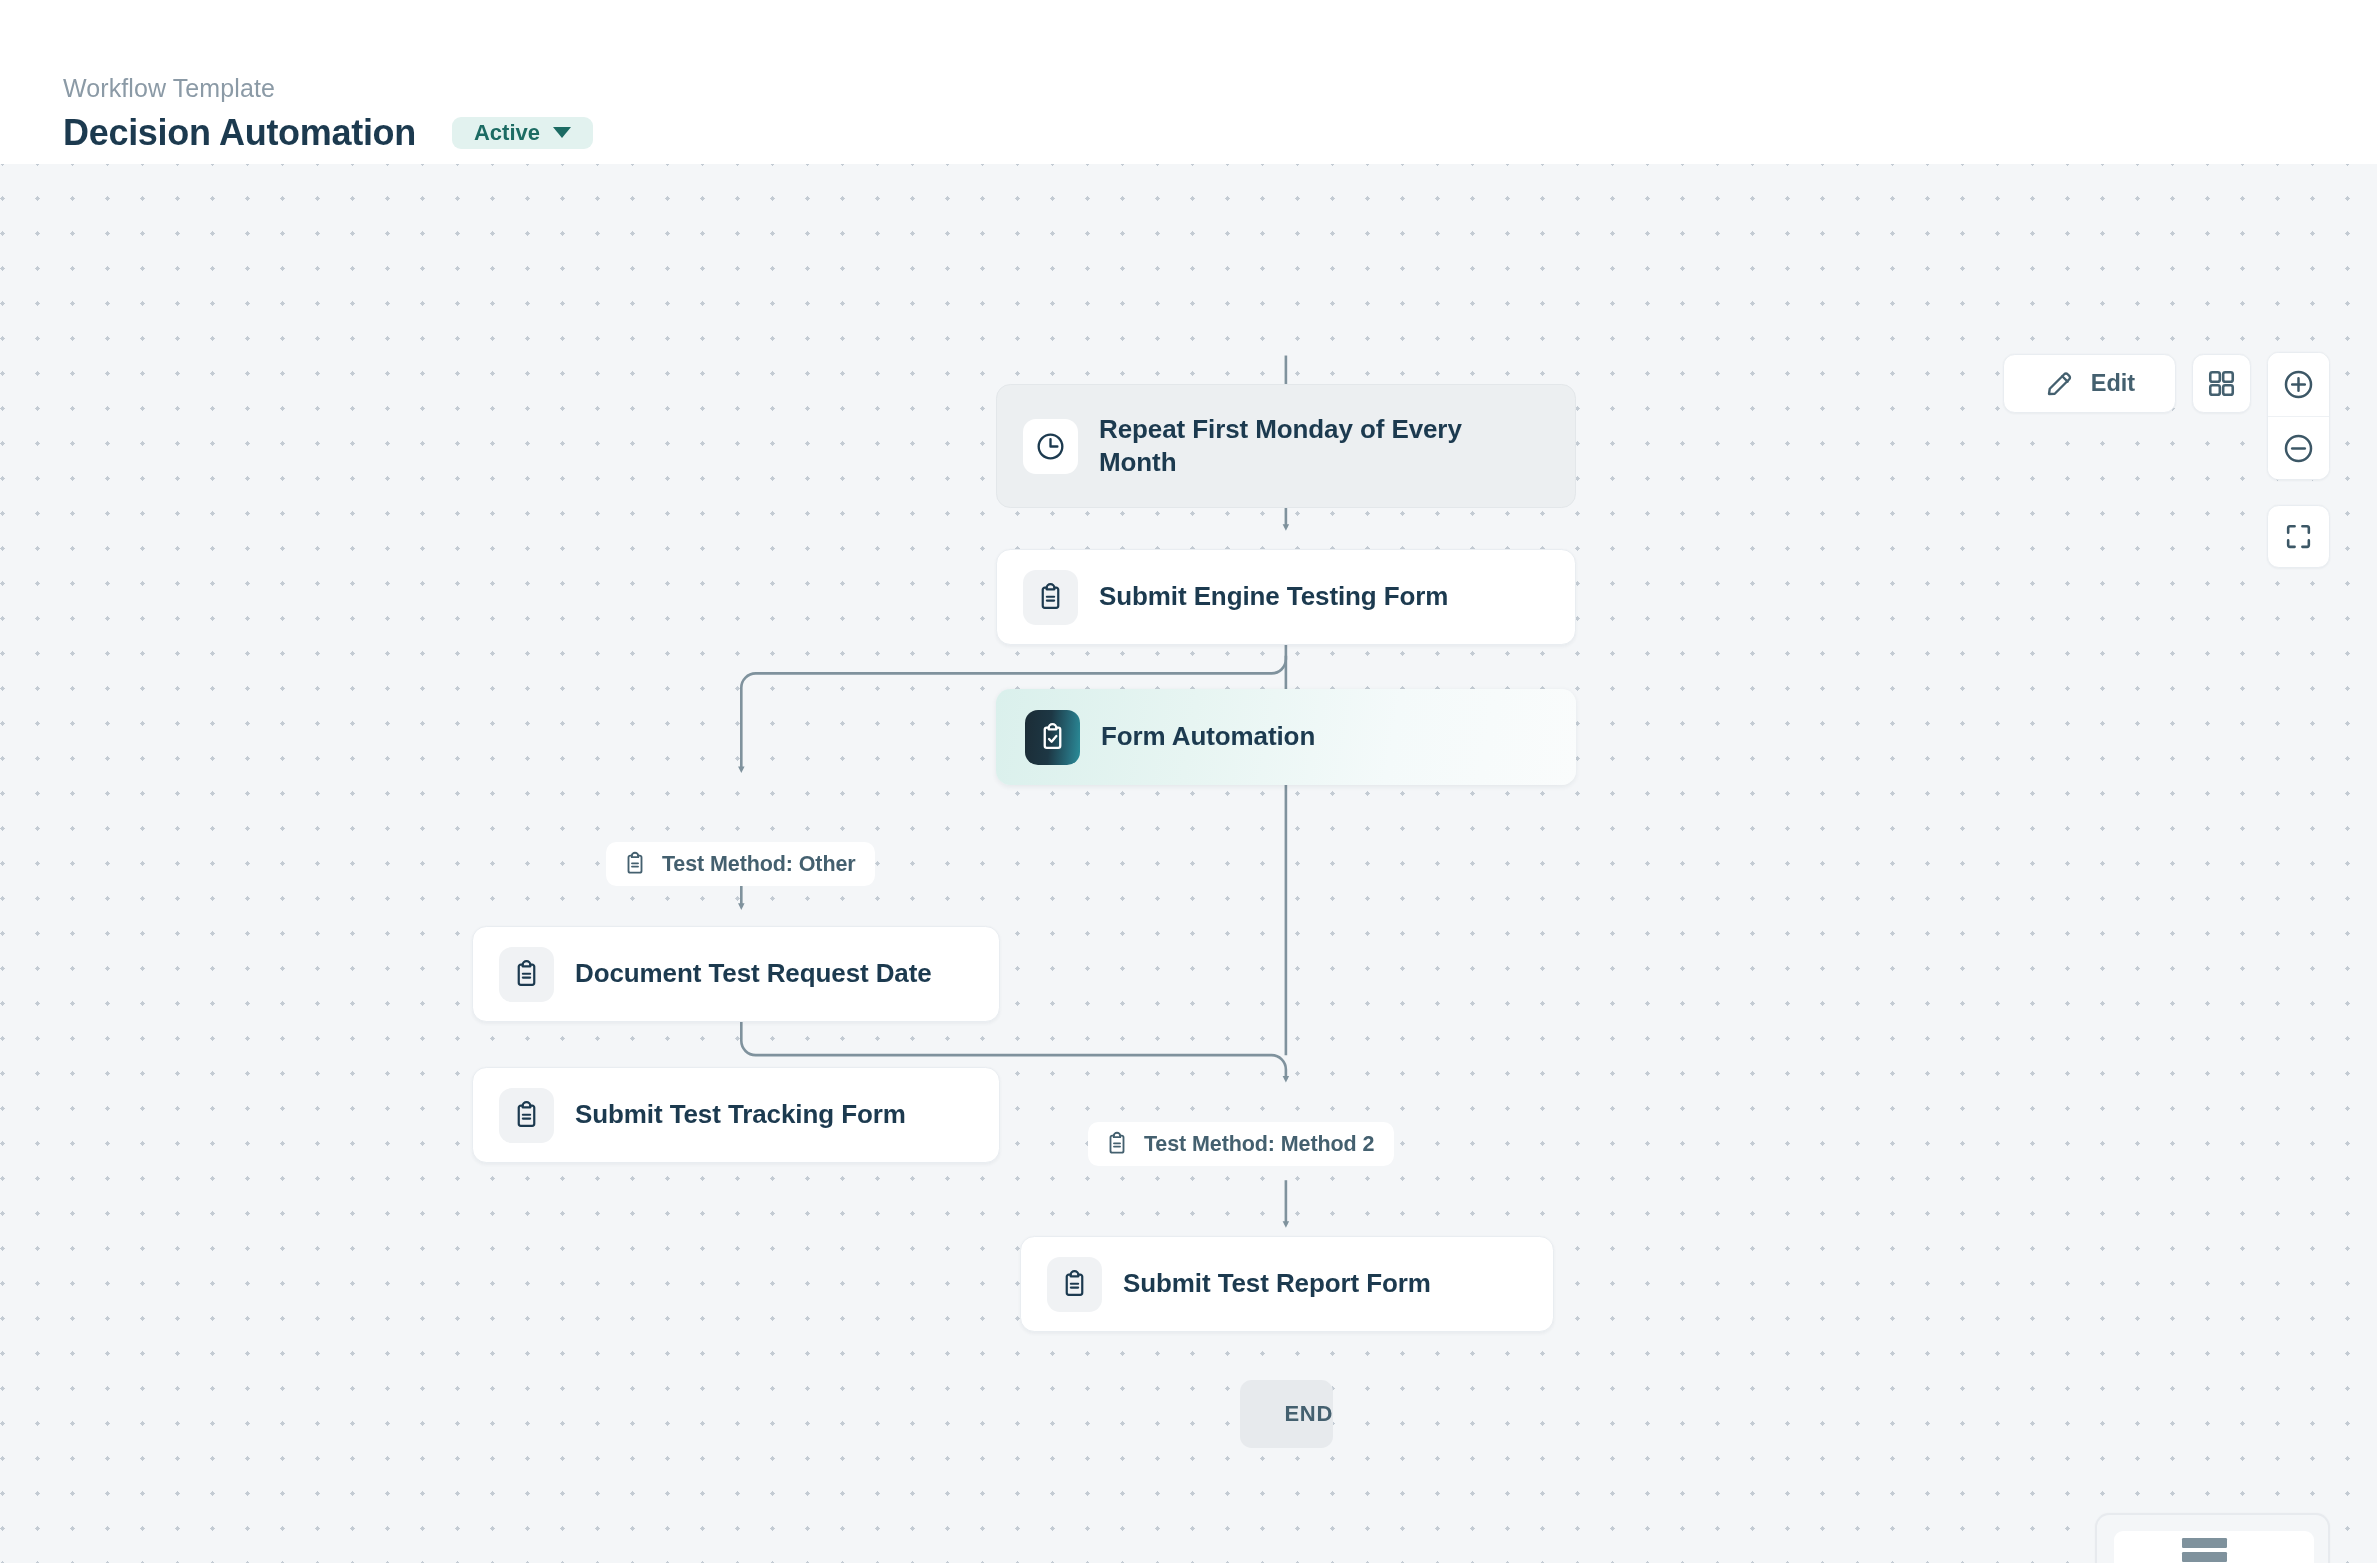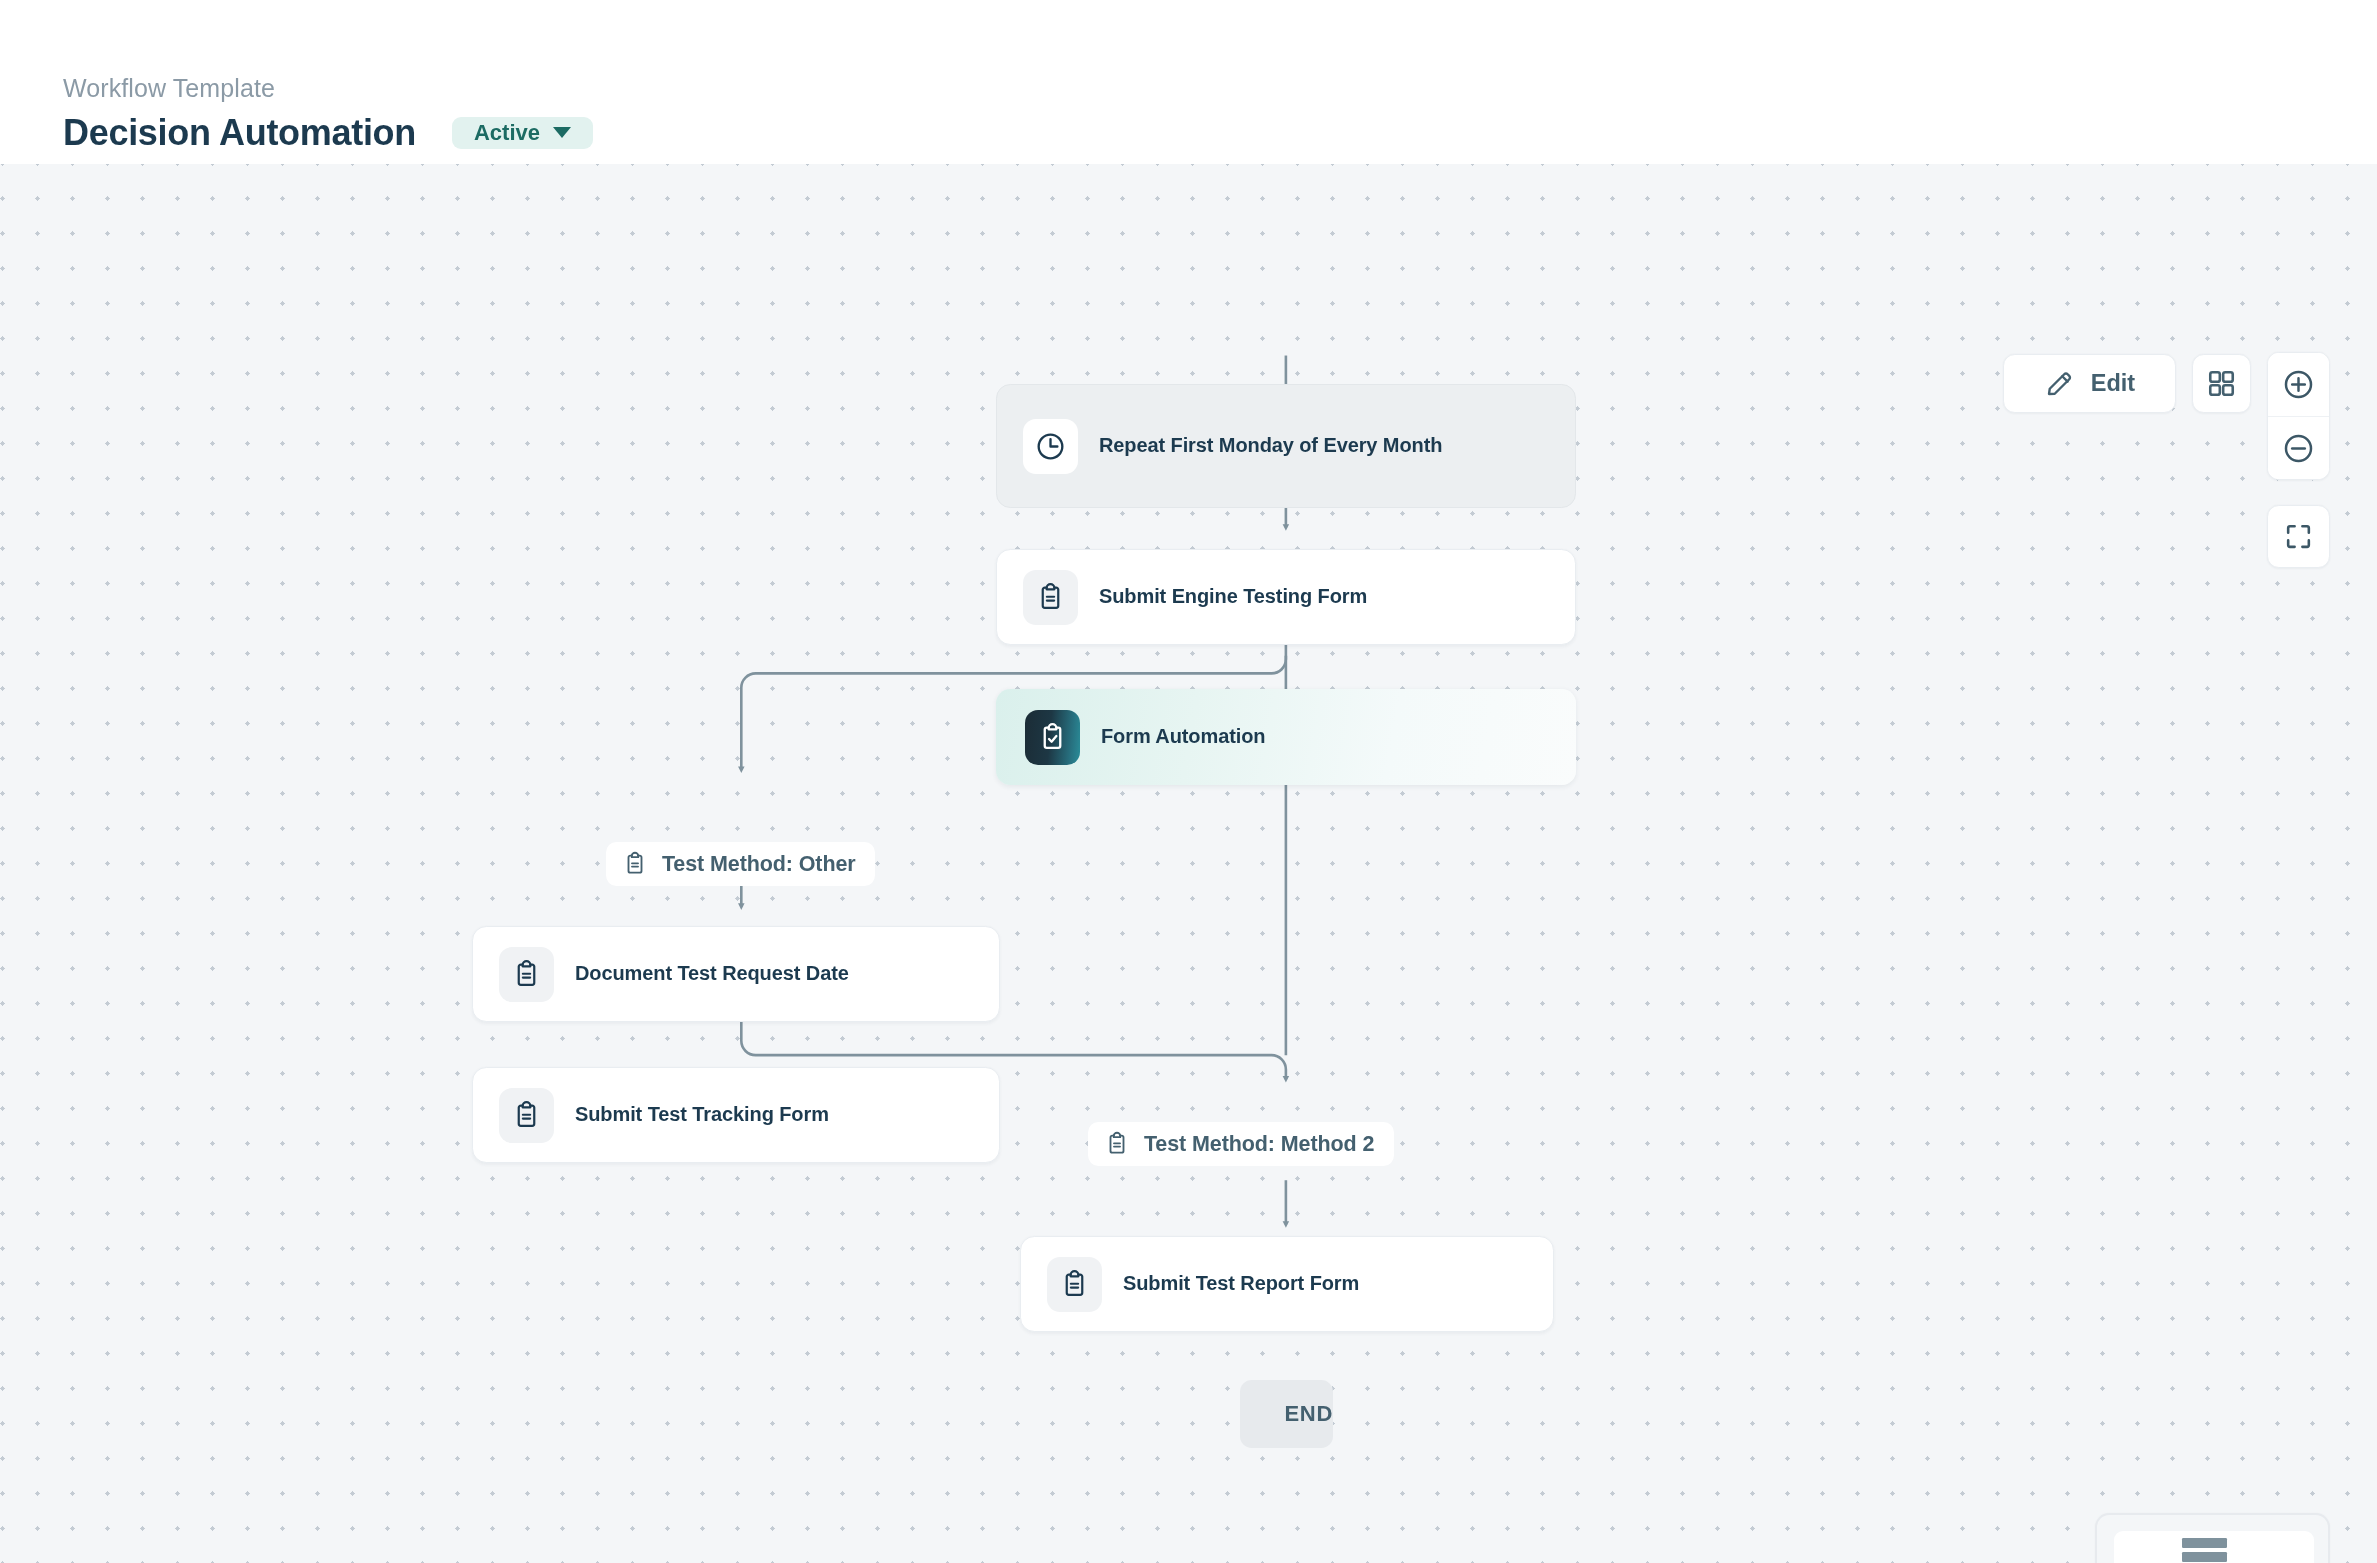--- a/index.html
+++ b/index.html
@@ -161,21 +161,21 @@
   }
   .node-icon {
     width: 55px; height: 55px;
     border-radius: 13px;
     display: flex;
     align-items: center;
     justify-content: center;
     flex: none;
   }
   .node-label {
-    font-size: 20px;
+    font-size: 26px;
     font-weight: 700;
     color: #1c3a4f;
     line-height: 1.27;
     margin-left: 21px;
     letter-spacing: -0.1px;
   }
 
   
   .node-trigger {
     background: #eceff1;

